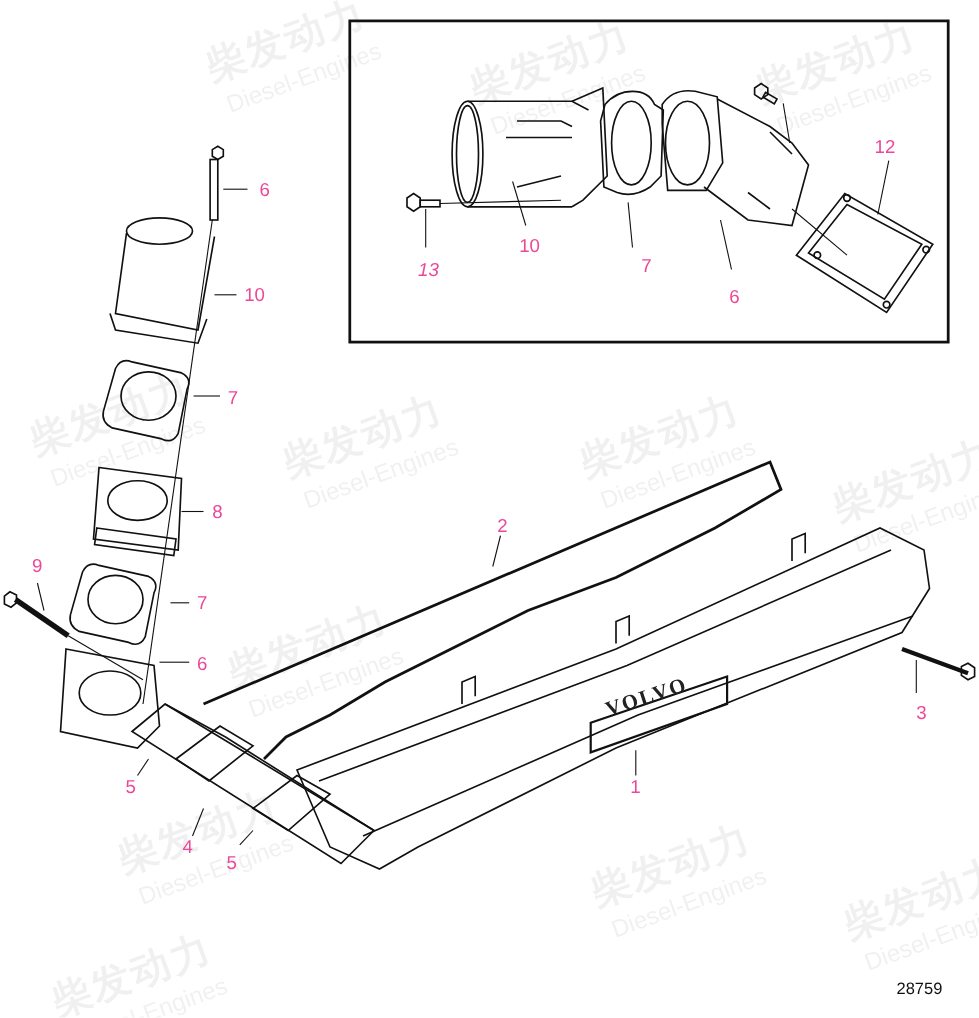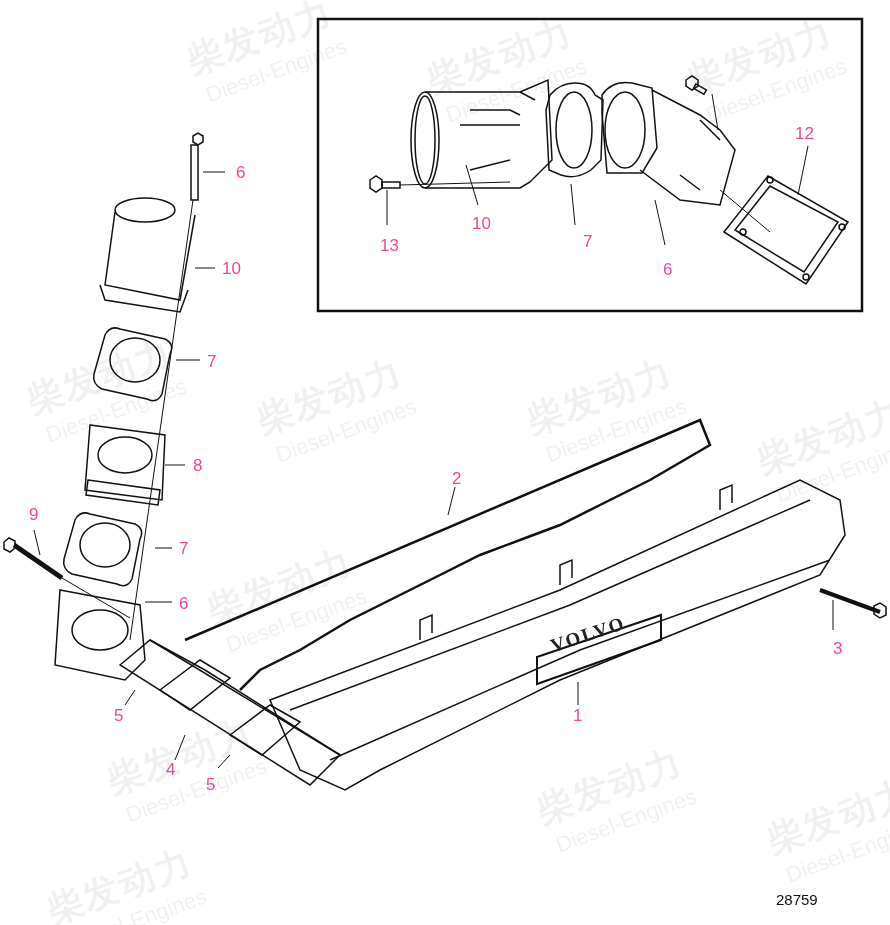--- a/index.html
+++ b/index.html
@@ -2,21 +2,21 @@
 <html><head>
 <meta charset="utf-8">
 <style>
   html, body { margin:0; padding:0; background:#ffffff; }
   body { width:890px; height:925px; position:relative; overflow:hidden; font-family:"Liberation Sans", sans-serif; }
   .canvas { position:absolute; left:0; top:0; width:890px; height:925px; }
   .wm { position:absolute; color:rgba(0,0,0,0.06); font-family:"Liberation Sans", sans-serif; transform:rotate(-20deg); transform-origin:left top; white-space:nowrap; pointer-events:none; }
   .wm .cn { font-size:36px; font-weight:bold; display:block; letter-spacing:2px; }
   .wm .en { font-size:22px; display:block; margin-left:6px; }
   .label { position:absolute; font-size:17px; color:#ec4899; font-family:"Liberation Sans", sans-serif; }
-  .figno { position:absolute; font-size:15px; color:#111; }
+  .figno { position:absolute; font-size:15px; color:#111;margin-left:39px; }
   svg { position:absolute; left:0; top:0; }
 </style>
 </head>
 <body>
 
 <div class="canvas">
 
   <div class="wm" style="left:180px;top:40px;">
       <span class="cn">柴发动力</span>
       <span class="en">Diesel-Engines</span>
@@ -195,21 +195,21 @@
     <line x1="455" y1="487" x2="448" y2="515" stroke-width="1"></line>
     <line x1="833" y1="600" x2="833" y2="630" stroke-width="1"></line>
     <line x1="578" y1="682" x2="578" y2="705" stroke-width="1"></line>
     <line x1="125" y1="705" x2="135" y2="690" stroke-width="1"></line>
     <line x1="175" y1="760" x2="185" y2="735" stroke-width="1"></line>
     <line x1="218" y1="768" x2="230" y2="755" stroke-width="1"></line>
   </svg>
 
   <div style="position:absolute;left:548px;top:636px;font-family:'Liberation Serif',serif;font-weight:bold;font-size:19px;letter-spacing:2px;transform:rotate(-18deg);transform-origin:left top;color:#222;">VOLVO</div>
 
-  <div class="label" style="left:380px;top:236px;">13</div>
+  <div class="label" style="left:380px;top:236px;font-style:italic;">13</div>
   <div class="label" style="left:472px;top:214px;">10</div>
   <div class="label" style="left:583px;top:232px;">7</div>
   <div class="label" style="left:663px;top:260px;">6</div>
   <div class="label" style="left:795px;top:124px;">12</div>
 
   <div class="label" style="left:236px;top:163px;">6</div>
   <div class="label" style="left:222px;top:259px;">10</div>
   <div class="label" style="left:207px;top:352px;">7</div>
   <div class="label" style="left:193px;top:456px;">8</div>
   <div class="label" style="left:29px;top:505px;">9</div>

